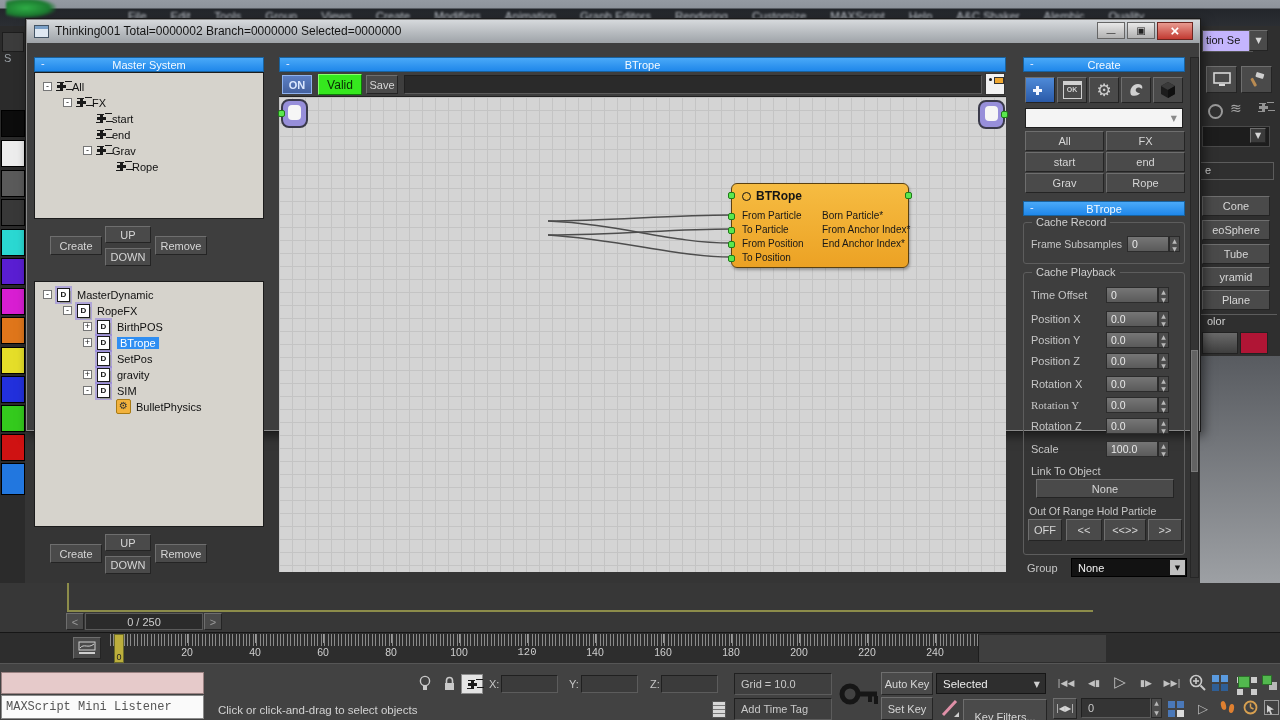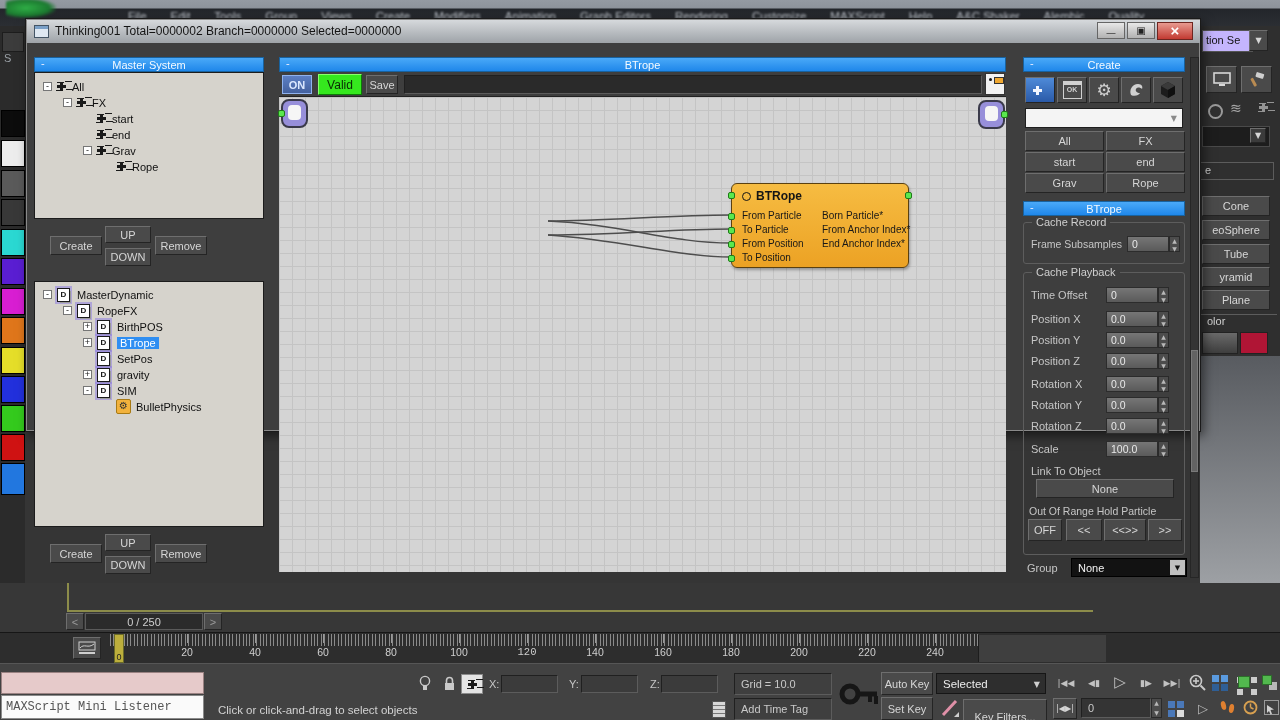--- a/index.html
+++ b/index.html
@@ -375,21 +375,21 @@
       <div class="spinner" style="left:134px;top:80px;height:16px;">
           <span class="uni">▲</span>
           <span class="uni">▼</span>
         </div>
       <span class="lbl" style="left:7px;top:105px;">Rotation X</span>
       <div class="pfld" style="left:82px;top:103px;width:52px;">0.0</div>
       <div class="spinner" style="left:134px;top:103px;height:16px;">
           <span class="uni">▲</span>
           <span class="uni">▼</span>
         </div>
-      <span class="lbl" style="left:7px;top:126px;">Rotation Y</span>
+      <span class="lbl" style="left:7px;top:126px;font-family:Liberation Serif, serif;">Rotation Y</span>
       <div class="pfld" style="left:82px;top:124px;width:52px;">0.0</div>
       <div class="spinner" style="left:134px;top:124px;height:16px;">
           <span class="uni">▲</span>
           <span class="uni">▼</span>
         </div>
       <span class="lbl" style="left:7px;top:147px;">Rotation Z</span>
       <div class="pfld" style="left:82px;top:145px;width:52px;">0.0</div>
       <div class="spinner" style="left:134px;top:145px;height:16px;">
           <span class="uni">▲</span>
           <span class="uni">▼</span>

